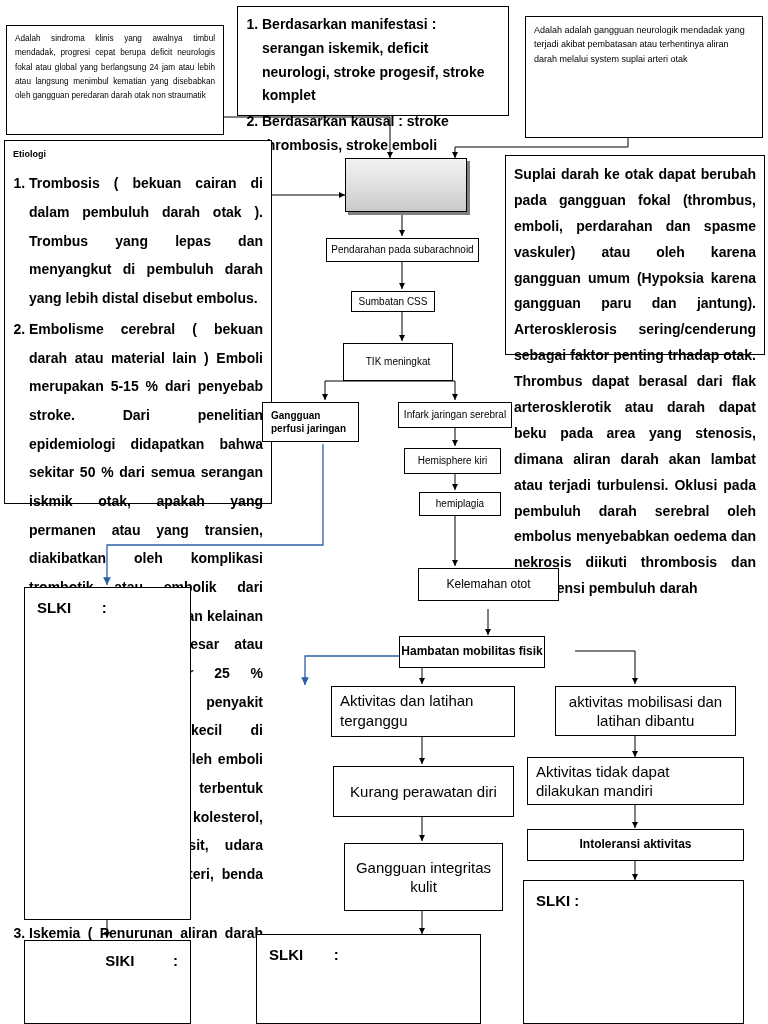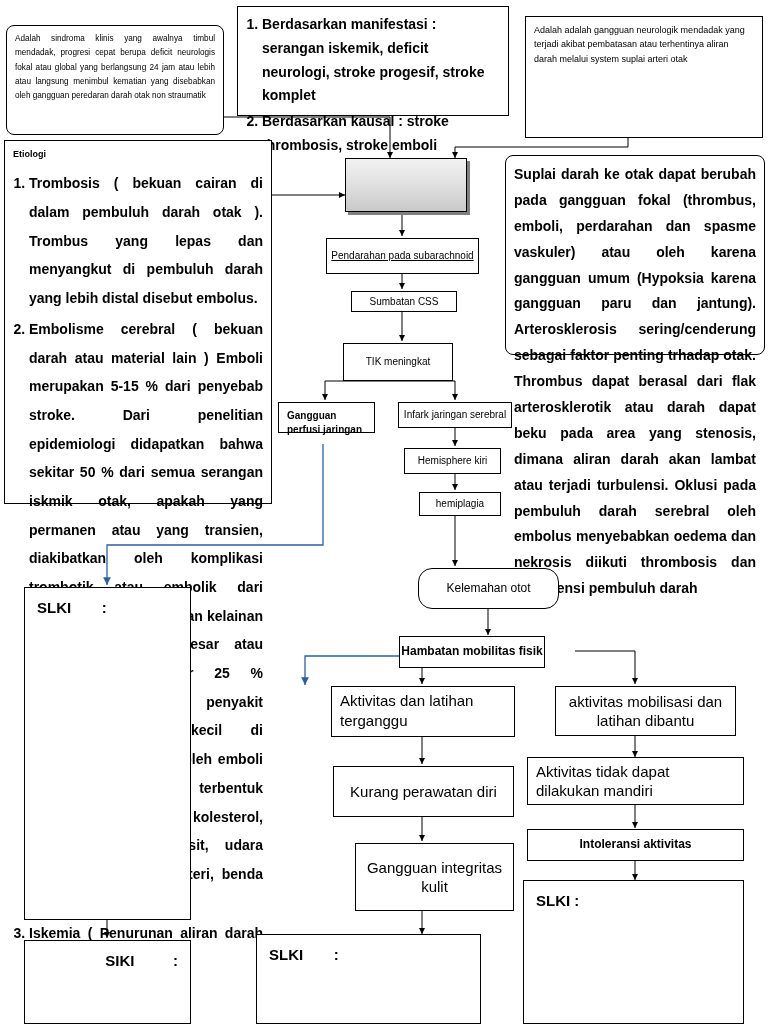--- a/index.html
+++ b/index.html
@@ -11,21 +11,21 @@
     overflow:hidden;
     color:#000;
   }
   .box{
     position:absolute;
     border:1px solid #000;
     background:#ffffff;
     box-sizing:border-box;
   }
   .pad{padding:6px 8px;}
-  .just{text-align:justify;border-radius:8px;}
+  .just{text-align:justify;}
   .ctr{display:flex;align-items:center;justify-content:center;text-align:center;}
   .t8{font-size:8.2px;line-height:1.75;}
   .t85{font-size:14px;line-height:1.7;font-weight:bold;}
   .t9{font-size:9px;line-height:1.6;}
   .t10{font-size:10px;line-height:1.35;}
   .t11{font-size:15px;line-height:1.3;}
   .t12{font-size:12px;line-height:1.3;}
   .bold{font-weight:bold;}
   ol{margin:0;padding-left:16px;}
   ol li{margin-bottom:2px;}
@@ -127,65 +127,65 @@
 </div>
 
 <div class="box pad t85 just" style="left:505px;top:155px;width:260px;height:200px;line-height:1.85;">
   <span>Suplai darah ke otak dapat berubah pada gangguan fokal (thrombus, emboli, perdarahan dan spasme vaskuler) atau oleh karena gangguan umum (Hypoksia karena gangguan paru dan jantung). Arterosklerosis sering/cenderung sebagai faktor penting trhadap otak. Thrombus dapat berasal dari flak arterosklerotik atau darah dapat beku pada area yang stenosis, dimana aliran darah akan lambat atau terjadi turbulensi. Oklusi pada pembuluh darah serebral oleh embolus menyebabkan oedema dan nekrosis diikuti thrombosis dan hypertensi pembuluh darah</span>
 </div>
 
 <div class="gradbox shadow" style="position:absolute;left:345px;top:158px;width:120px;height:52px;">
   <span></span>
 </div>
 
-<div class="box ctr t10" style="left:326px;top:238px;width:153px;height:36px;text-decoration:underline;">
+<div class="box ctr t10" style="left:326px;top:238px;width:153px;height:24px;">
   <span>Pendarahan pada subarachnoid</span>
 </div>
 
-<div class="box ctr t10" style="left:351px;top:291px;width:106px;height:21px;">
+<div class="box ctr t10" style="left:351px;top:291px;width:84px;height:21px;">
   <span>Sumbatan CSS</span>
 </div>
 
 <div class="box ctr t10" style="left:343px;top:343px;width:110px;height:38px;">
   <span>TIK meningkat</span>
 </div>
 
-<div class="box pad t10 bold" style="left:278px;top:402px;width:97px;height:31px;display:flex;">
+<div class="box pad t10 bold" style="left:262px;top:402px;width:97px;height:40px;display:flex;align-items:center;">
   <span>Gangguan perfusi jaringan</span>
 </div>
 
 <div class="box ctr t10" style="left:398px;top:402px;width:114px;height:26px;">
   <span>Infark jaringan serebral</span>
 </div>
 
 <div class="box ctr t10" style="left:404px;top:448px;width:97px;height:26px;">
   <span>Hemisphere kiri</span>
 </div>
 
 <div class="box ctr t10" style="left:419px;top:492px;width:82px;height:24px;">
   <span>hemiplagia</span>
 </div>
 
-<div class="box ctr t12" style="left:418px;top:568px;width:141px;height:41px;border-radius:14px;">
+<div class="box ctr t12" style="left:418px;top:568px;width:141px;height:33px;">
   <span>Kelemahan otot</span>
 </div>
 
 <div class="box ctr t12 bold" style="left:399px;top:636px;width:146px;height:32px;">
   <span>Hambatan mobilitas fisik</span>
 </div>
 
 <div class="box pad t11" style="left:331px;top:686px;width:184px;height:51px;display:flex;align-items:flex-end;">
   <span>Aktivitas dan latihan terganggu</span>
 </div>
 
 <div class="box ctr t11" style="left:333px;top:766px;width:181px;height:51px;">
   <span>Kurang perawatan diri</span>
 </div>
 
-<div class="box ctr t11" style="left:344px;top:843px;width:159px;height:68px;margin-left:11px;">
+<div class="box ctr t11" style="left:344px;top:843px;width:159px;height:68px;">
   <span>Gangguan integritas kulit</span>
 </div>
 
 <div class="box ctr t11" style="left:555px;top:686px;width:181px;height:50px;padding:0 10px;">
   <span>aktivitas mobilisasi dan latihan dibantu</span>
 </div>
 
 <div class="box pad t11" style="left:527px;top:757px;width:217px;height:48px;display:flex;align-items:center;">
   <span>Aktivitas tidak dapat dilakukan mandiri</span>
 </div>

